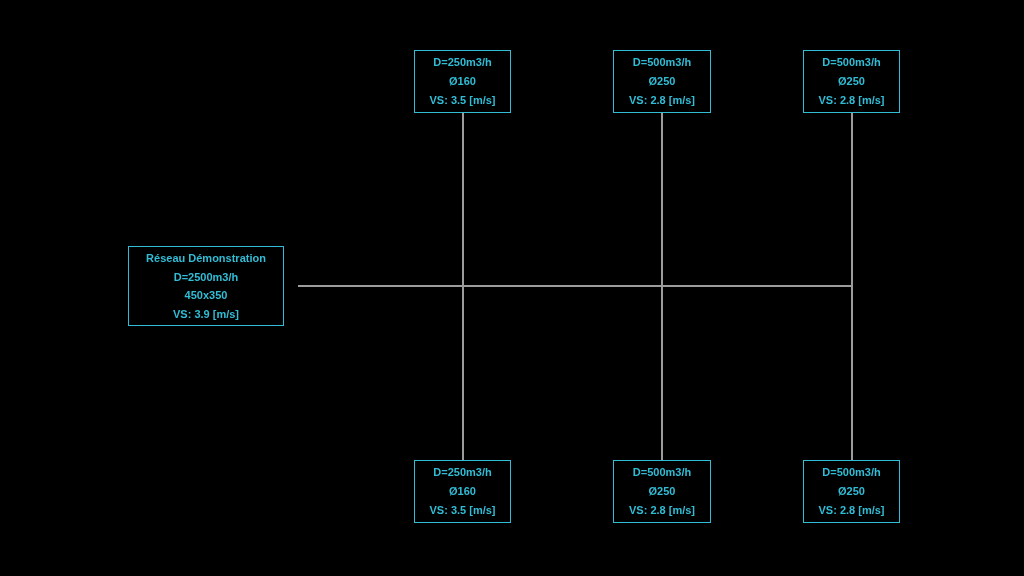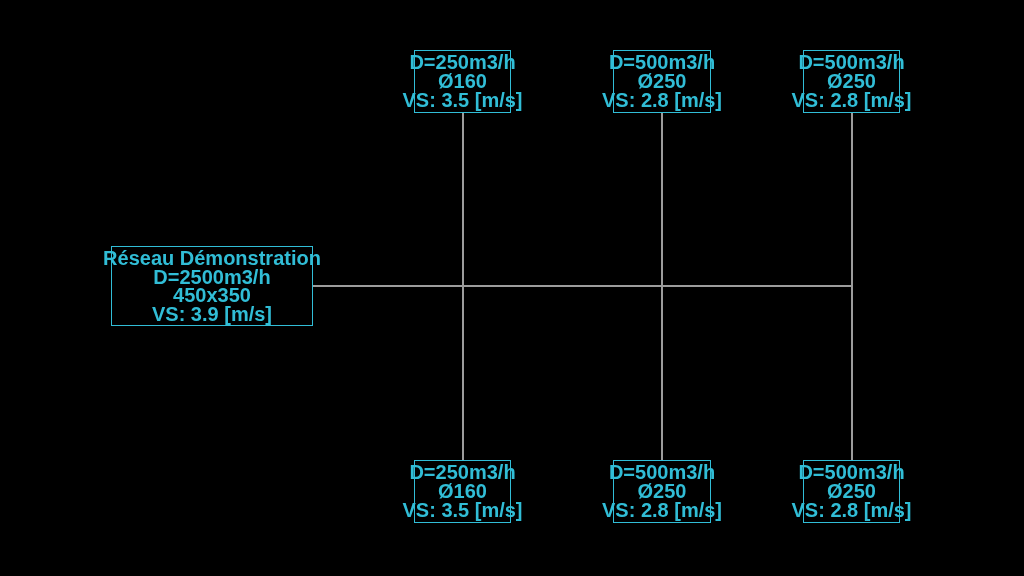--- a/index.html
+++ b/index.html
@@ -30,21 +30,21 @@
   .node {
     position: absolute;
     box-sizing: border-box;
     background: #000;
     z-index: 2;
     display: flex;
     flex-direction: column;
     justify-content: center;
     align-items: center;
     text-align: center;
-    font-size: 20px;
+    font-size: 11px;
     font-weight: bold;
     line-height: 19px;
     white-space: nowrap;
   }
   .node.branch {
     border: 1.5px solid var(--branch, #31bdd6);
     color: var(--branch, #31bdd6);
   }
   .node.trunk {
     border: 1.5px solid var(--trunk, #ededed);
@@ -58,21 +58,21 @@
 </head>
 <body>
 
 <div class="canvas">
 
   <div class="hline" style="left:298px; top:285px; width:554px;"></div>
   <div class="vline" style="left:462px; top:113px; height:347px;"></div>
   <div class="vline" style="left:661px; top:113px; height:347px;"></div>
   <div class="vline" style="left:851px; top:113px; height:347px;"></div>
 
-  <div class="node branch root" style="left:111px; top:246px; width:202px; height:80px;text-align:center;">
+  <div class="node branch root" style="left:128px; top:246px; width:156px; height:80px;text-align:center;">
     <span class="ln">Réseau Démonstration</span>
     <span class="ln">D=2500m3/h</span>
     <span class="ln">450x350</span>
     <span class="ln">VS: 3.9 [m/s]</span>
   </div>
 
 
   <div class="node branch" style="left:414px; top:50px; width:97px; height:63px;">
     <span class="ln">D=250m3/h</span>
     <span class="ln">Ø160</span>

